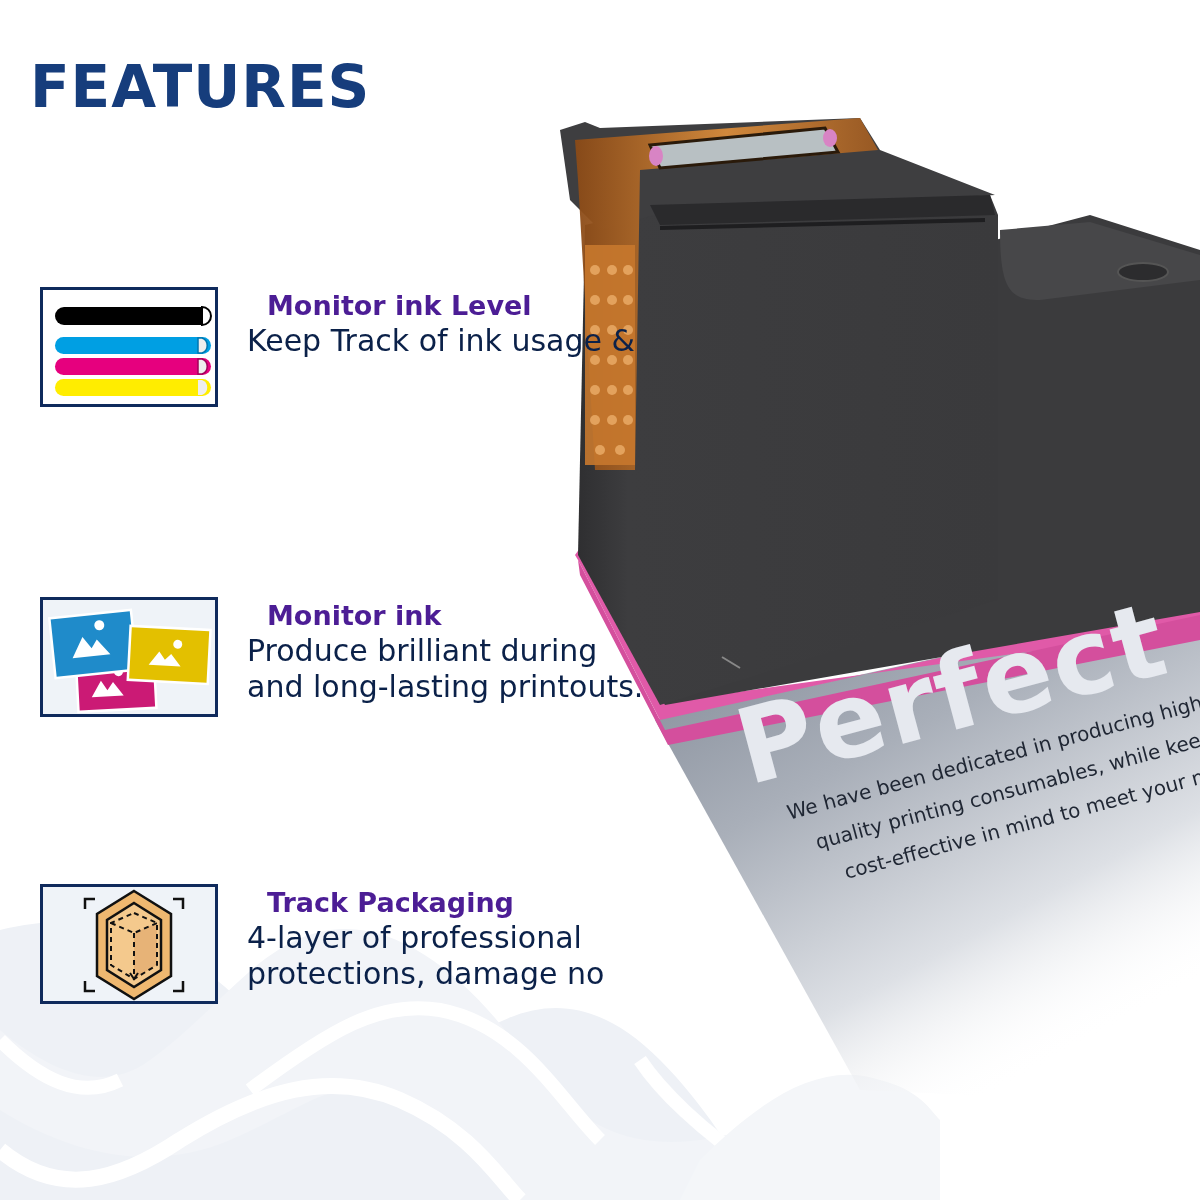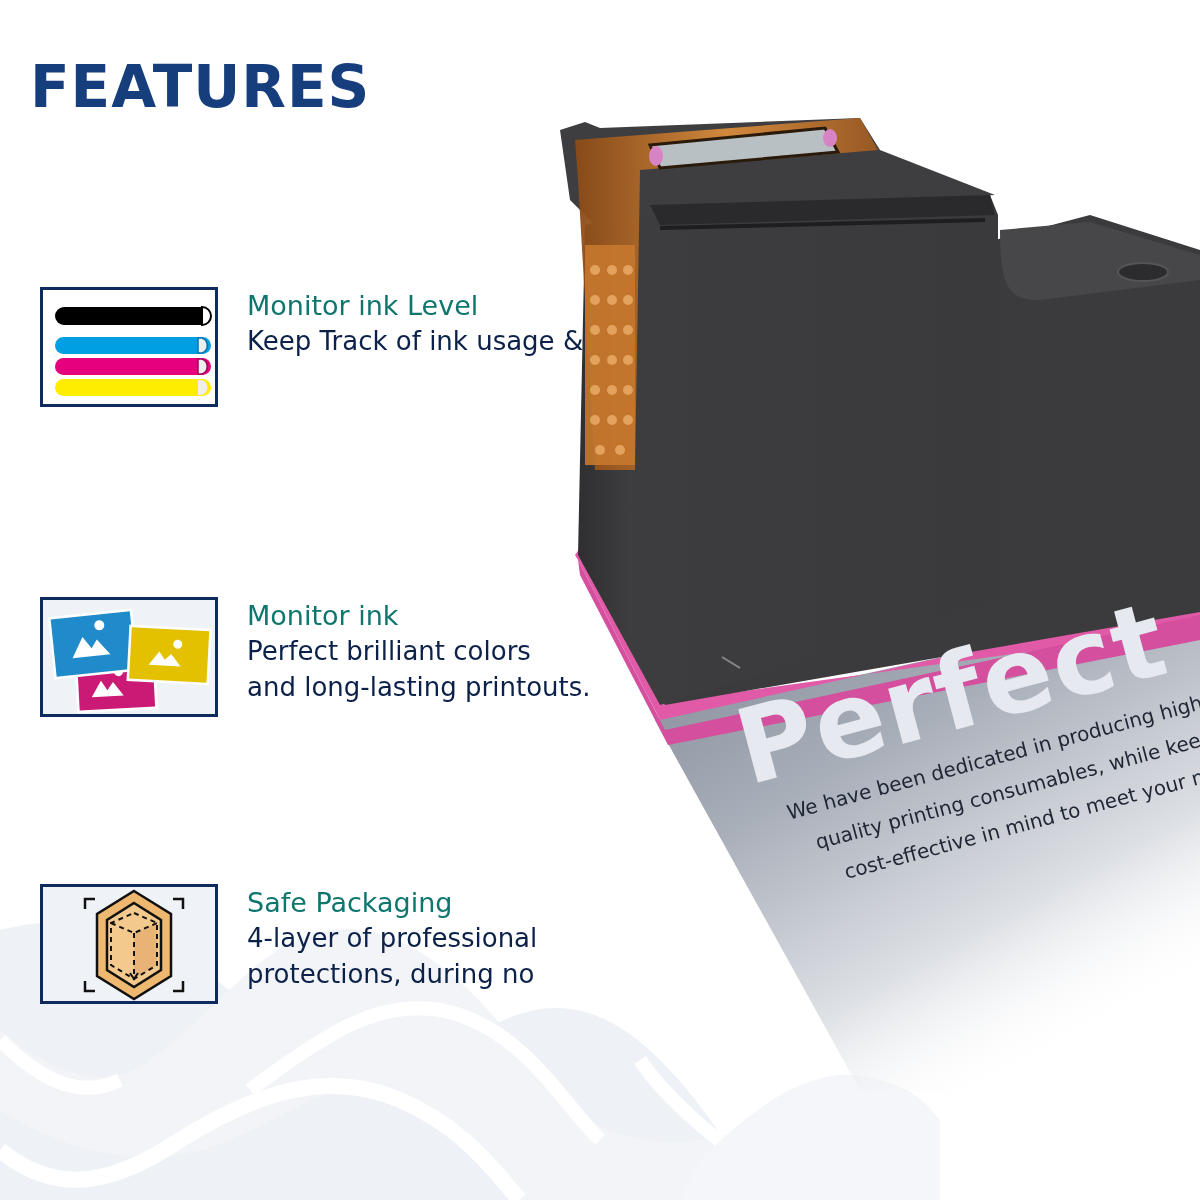--- a/index.html
+++ b/index.html
@@ -4,22 +4,22 @@
 <style>
   html,body{margin:0;padding:0;}
   body{width:1200px;height:1200px;position:relative;overflow:hidden;background:#ffffff;font-family:"DejaVu Sans","Liberation Sans",sans-serif;}
   .bg-waves{position:absolute;left:0;top:0;width:1200px;height:1200px;z-index:0;}
   .product{position:absolute;left:0;top:0;width:1200px;height:1200px;z-index:1;}
   .title{position:absolute;left:30px;top:58px;margin:0;font-family:"DejaVu Sans",sans-serif;font-weight:bold;font-size:58px;letter-spacing:1px;color:#163d7c;z-index:3;line-height:1;}
   .feature{position:absolute;left:40px;z-index:3;}
   .feature .icon-box{position:absolute;left:0;top:0;width:178px;height:120px;border:3px solid #0f2a5c;box-sizing:border-box;background:#ffffff;}
   .feature .icon-box.tinted{background:#eff3f8;}
   .feature .text{position:absolute;left:207px;top:2px;width:420px;color:#0d2550;}
-  .feature .heading{font-weight:normal;font-size:27px;line-height:34px;color:#0f766e;white-space:nowrap;}
-  .feature .desc{font-size:26px;line-height:36px;color:#0b2149;white-space:nowrap;}
+  .feature .heading{font-weight:bold;font-size:27px;line-height:34px;color:#4c1d95;white-space:nowrap;margin-left:20px;}
+  .feature .desc{font-size:30px;line-height:36px;color:#0b2149;white-space:nowrap;}
   .perfect-block{position:absolute;left:726px;top:700px;transform-origin:0 0;transform:rotate(-15deg);z-index:4;}
   .perfect-word{font-family:"DejaVu Sans",sans-serif;font-weight:bold;font-size:104px;color:#e6e9ef;letter-spacing:2px;line-height:1;}
   .perfect-copy{font-size:20px;line-height:30px;color:#1f2633;margin-top:6px;padding-left:30px;white-space:nowrap;}
 </style>
 </head>
 <body>
 
 <svg class="bg-waves" viewBox="0 0 1200 1200" xmlns="http://www.w3.org/2000/svg">
   <path d="M0 930 C120 900 200 960 250 1010 C330 1090 420 1080 470 1040 C540 990 600 1000 660 1060 C720 1120 760 1200 760 1200 L0 1200 Z" fill="#eef1f6"></path>
   <path d="M0 1030 C60 1080 110 1090 150 1060 C220 1010 260 940 330 930 C400 920 470 980 520 1050 C570 1120 620 1150 700 1140 C760 1130 780 1120 800 1100 L800 1200 L0 1200 Z" fill="#f2f4f8"></path>
@@ -142,21 +142,21 @@
       </g>
       <g transform="rotate(3 128 58)">
         <rect x="86" y="28" width="80" height="54" fill="#e3c000" stroke="#ffffff" stroke-width="2.5"></rect>
         <polygon points="106,66 116,52 122,60 128,54 138,66" fill="#ffffff"></polygon>
         <circle cx="134" cy="44" r="4.5" fill="#ffffff"></circle>
       </g>
     </svg>
   </div>
   <div class="text">
     <div class="heading">Monitor ink</div>
-    <div class="desc">Perfect brilliant colors</div>
+    <div class="desc">Produce brilliant during</div>
     <div class="desc">and long-lasting printouts.</div>
   </div>
 </div>
 
 <div class="feature" style="top:884px;">
   <div class="icon-box tinted">
     <svg width="172" height="114" viewBox="0 0 172 114" xmlns="http://www.w3.org/2000/svg">
       <g stroke="#111" stroke-width="2.5" fill="none">
         <path d="M42 22 V12 H52"></path>
           <path d="M130 12 H140 V22"></path>
@@ -168,23 +168,23 @@
       <polygon points="91,46 91,92 114,78 114,36" fill="#e7b377"></polygon>
       <g stroke="#111" stroke-width="2" stroke-dasharray="5 4" fill="none">
         <path d="M91 26 L114 36 L114 78 L91 92 L68 78 L68 36 Z"></path>
         <path d="M68 36 L91 46 L114 36"></path>
         <path d="M91 46 L91 90"></path>
       </g>
       <path d="M87 86 L91 92 L95 86" stroke="#111" stroke-width="2" fill="none"></path>
     </svg>
   </div>
   <div class="text">
-    <div class="heading">Safe Packaging</div>
+    <div class="heading">Track Packaging</div>
     <div class="desc">4-layer of professional</div>
-    <div class="desc">protections, during no</div>
+    <div class="desc">protections, damage no</div>
   </div>
 </div>
 
 <div class="perfect-block">
   <div class="perfect-word">Perfect</div>
   <div class="perfect-copy">We have been dedicated in producing high</div>
   <div class="perfect-copy" style="padding-left:50px;">quality printing consumables, while keeping</div>
   <div class="perfect-copy" style="padding-left:70px;">cost-effective in mind to meet your needs</div>
 </div>
 

